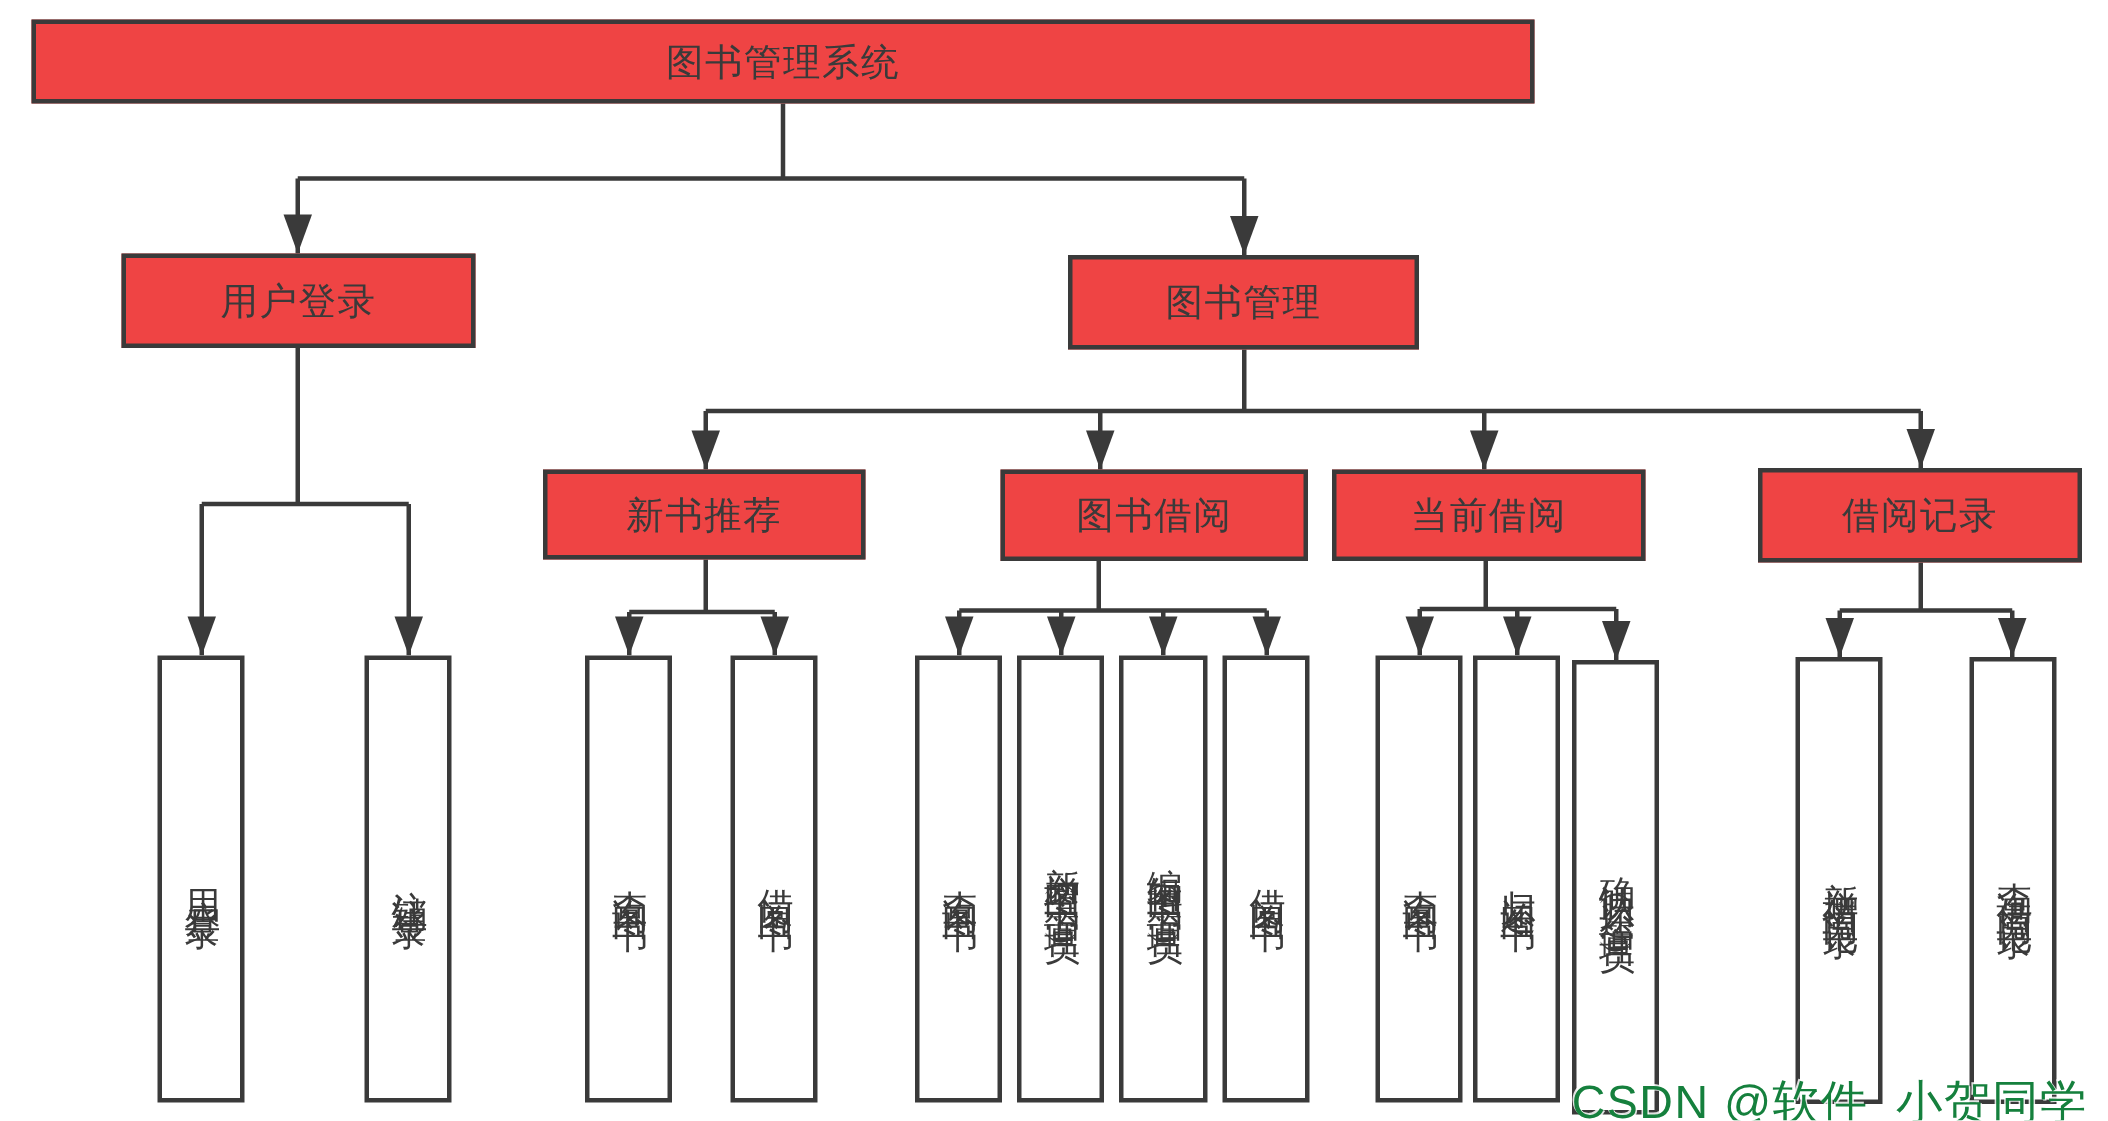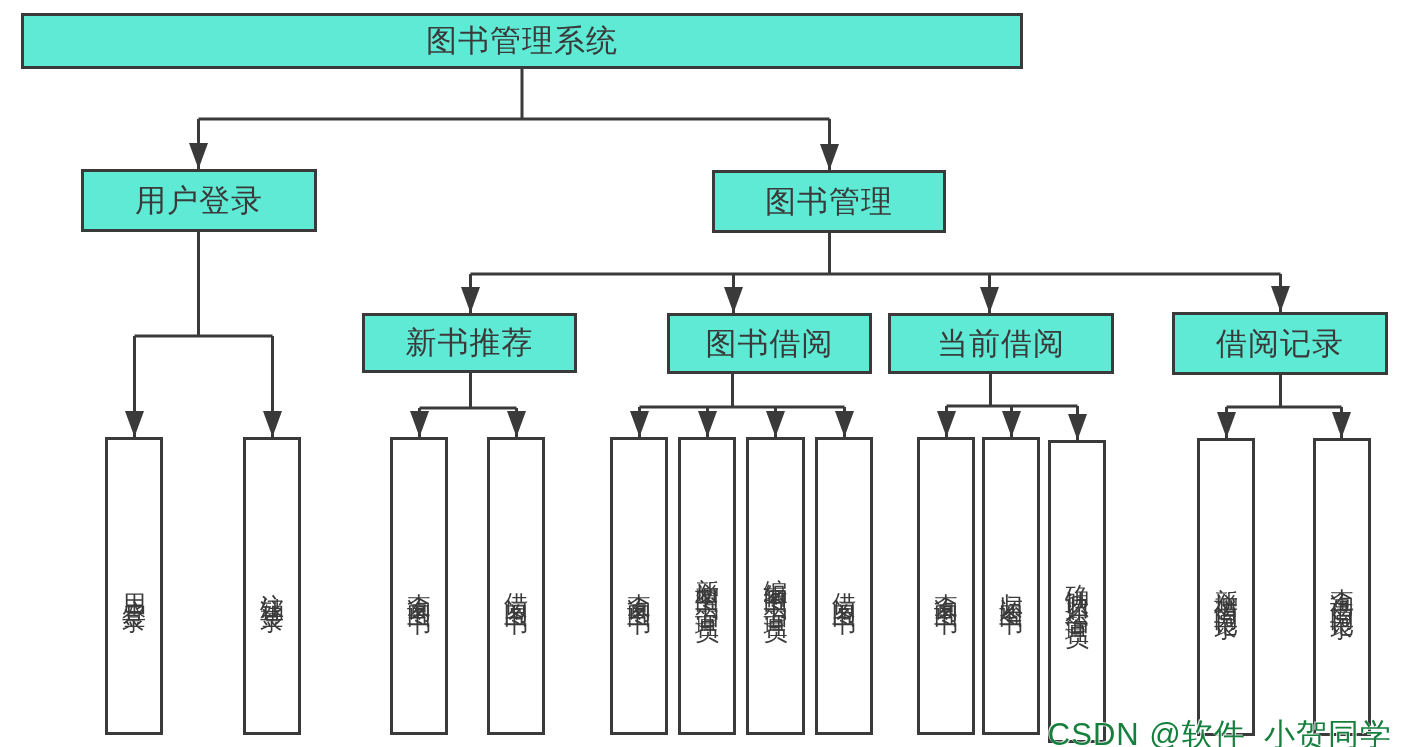--- a/index.html
+++ b/index.html
@@ -8,25 +8,25 @@
     width:1405px;height:747px;
     background:#ffffff;
     font-family:"Liberation Sans", sans-serif;
     overflow:hidden;
   }
   #connectors{position:absolute;left:0;top:0;z-index:1;}
   .ln{fill:none;stroke:#3a3a3a;stroke-width:3;}
   .ah{fill:#3a3a3a;stroke:none;}
   .hbox{
     position:absolute;z-index:2;
-    background:#5eead4;
+    background:#ef4444;
     border:3px solid #3a3a3a;
     box-sizing:border-box;
     display:flex;align-items:center;justify-content:center;
-    font-size:31px;color:#3a3a3a;
+    font-size:25px;color:#3a3a3a;
     letter-spacing:1px;
     white-space:nowrap;
     font-family:Liberation Serif, serif;
   }
   .vbox{
     position:absolute;z-index:2;
     background:#ffffff;
     border:3px solid #3a3a3a;
     box-sizing:border-box;
     width:58px;height:298px;top:437px;
@@ -121,21 +121,21 @@
   <div class="hbox" style="left:712px;top:170px;width:234px;height:63px;">
     <span>图书管理</span>
   </div>
 
   <div class="hbox" style="left:362px;top:313px;width:215px;height:60px;">
     <span>新书推荐</span>
   </div>
   <div class="hbox" style="left:630px;top:313px;width:205px;height:61px;margin-left:37px;">
     <span>图书借阅</span>
   </div>
-  <div class="hbox" style="left:888px;top:313px;width:226px;height:61px;">
+  <div class="hbox" style="left:888px;top:313px;width:209px;height:61px;">
     <span>当前借阅</span>
   </div>
   <div class="hbox" style="left:1172px;top:312px;width:216px;height:63px;justify-content:center;">
     <span>借阅记录</span>
   </div>
 
   <div class="vbox" style="left:105px;">
     <span class="vtext">用户登录</span>
   </div>
   <div class="vbox" style="left:243px;">

